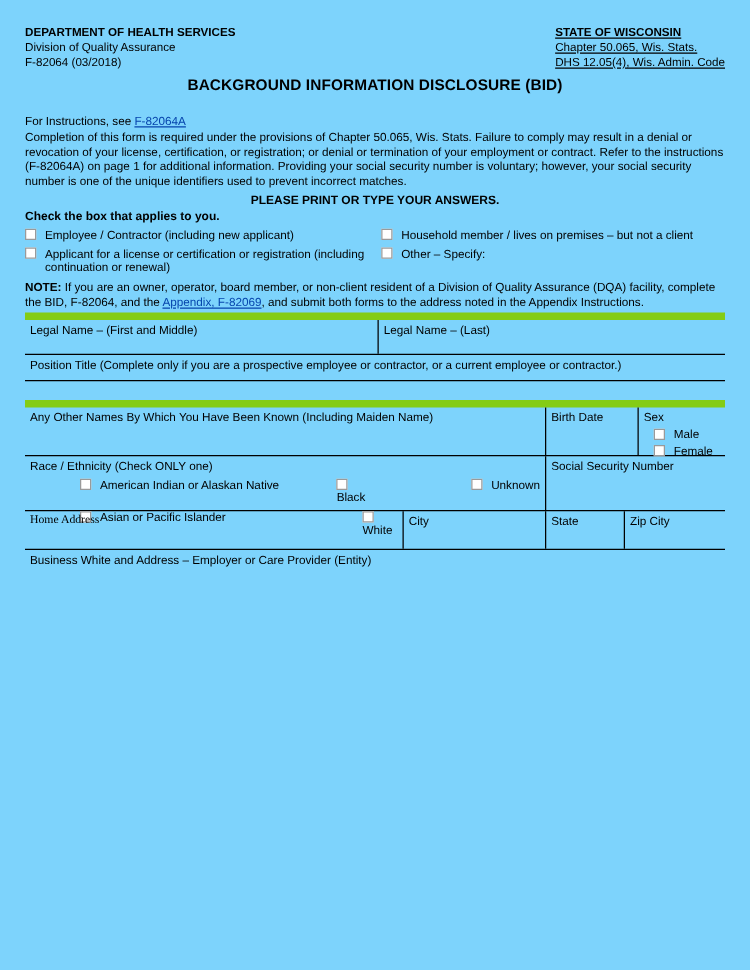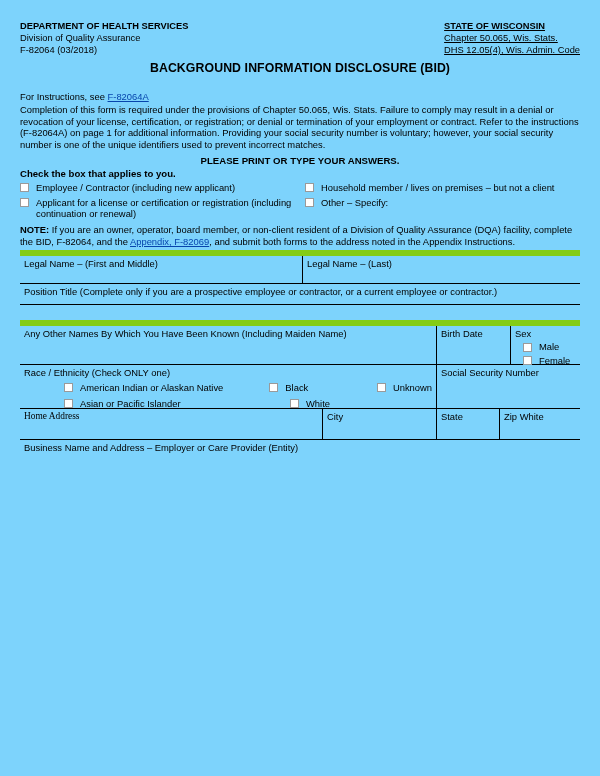--- a/index.html
+++ b/index.html
@@ -25,21 +25,21 @@
   .trow.last{border-bottom:none;}
   .cell{font-size:9.4px;padding:2px 4px 0 4px;box-sizing:border-box;line-height:1.2;}
   .br{border-right:1px solid #000;}
   .gap{height:13px;}
   .sex-opts{margin:2px 0 0 8px;}
   .sex-opt{display:flex;align-items:center;font-size:9.4px;margin-bottom:2px;}
   .race-grid{margin-top:4px;}
   .race-line{display:flex;margin-bottom:4px;}
   .race-item{display:flex;align-items:flex-start;font-size:9.4px;line-height:1.2;margin-left:40px;}
   .ri-1{width:186px;}
-  .ri-2{width:76px;}
+  .ri-2{width:76px;flex-direction:column;}
 </style>
 </head>
 <body>
 
 <div class="page">
 
   <div class="hdr">
     <div class="hdr-left">
       <div class="bold">DEPARTMENT OF HEALTH SERVICES</div>
       <div>Division of Quality Assurance</div>
@@ -149,22 +149,22 @@
           </div>
         </div>
       </div>
       <div class="cell" style="width:143px;">Social Security Number</div>
     </div>
 
     <div class="trow" style="height:31px;">
       <div class="cell br" style="width:303px;font-family:Liberation Serif, serif;">Home Address</div>
       <div class="cell br" style="width:114px;">City</div>
       <div class="cell br" style="width:63px;">State</div>
-      <div class="cell" style="width:80px;">Zip White</div>
+      <div class="cell" style="width:80px;">Zip City</div>
     </div>
 
     <div class="trow last" style="height:24px;">
-      <div class="cell" style="width:560px;">Business Name and Address – Employer or Care Provider (Entity)</div>
+      <div class="cell" style="width:560px;">Business White and Address – Employer or Care Provider (Entity)</div>
     </div>
 
   </div>
 
 </div>
 
 </body></html>

